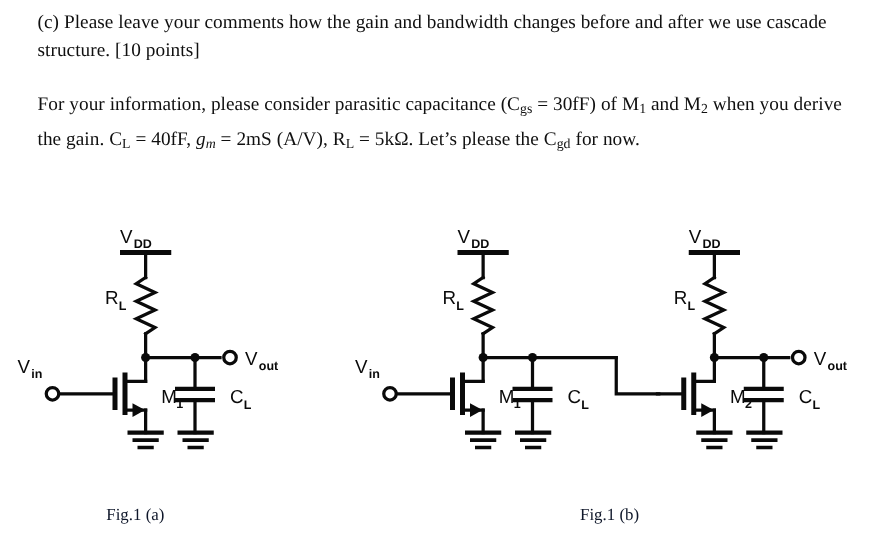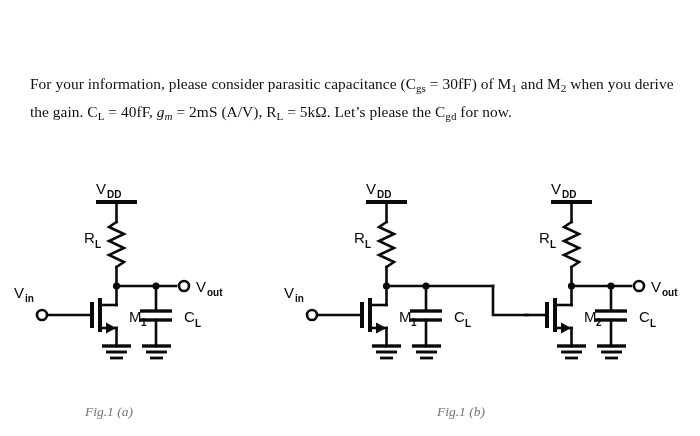--- a/index.html
+++ b/index.html
@@ -36,26 +36,25 @@
     letter-spacing: 0;
   }
   .ital {
     font-style: italic;
   }
 
   
   .caption {
     position: absolute;
     font-size: 13.5px;
-    color: #737373;
+    color: #0f172a;
     white-space: nowrap;
-    font-style: italic;
   }
   #caption-a { left: 85px; top: 404px; }
-  #caption-b { left: 437px; top: 404px; }
+  #caption-b { left: 464px; top: 404px; }
 
   
   .circuit {
     position: absolute;
     top: 170px;
   }
   #circuit-a { left: 0px; }
   #circuit-b { left: 270px; }
 
   svg text {
@@ -100,20 +99,24 @@
     stroke: #0a0a0a;
     fill: none;
     stroke-linecap: butt;
   }
 </style>
 </head>
 <body>
 
 <div id="page">
 
+  <div class="textblock" id="para-c">
+    <span>(c)</span>
+    <span>Please leave your comments how the gain and bandwidth changes before and after we use cascade structure. [10 points]</span>
+  </div>
 
   <div class="textblock" id="para-info">
     <span>For your information, please consider parasitic capacitance (C</span><span class="sub">gs</span><span> = 30fF) of M</span><span class="sub">1</span><span> and M</span><span class="sub">2</span>
     <span>when you derive the gain. C</span><span class="sub">L</span><span> = 40fF, </span><span class="ital">g</span><span class="sub ital">m</span><span> = 2mS (A/V), R</span><span class="sub">L</span><span> = 5kΩ. Let’s please the C</span><span class="sub">gd</span>
     <span>for now.</span>
   </div>
 
   <svg class="circuit" id="circuit-a" width="265" height="205" viewBox="0 0 265 205">
 
     <text class="lbl" x="96" y="24">V</text>

